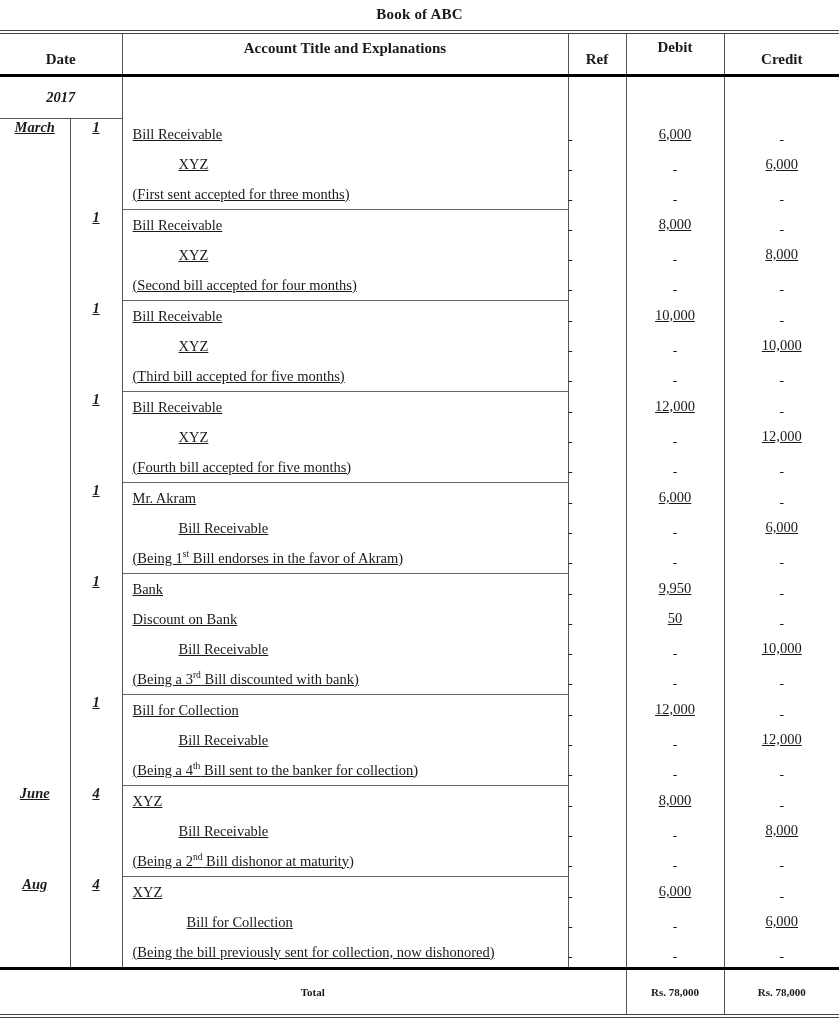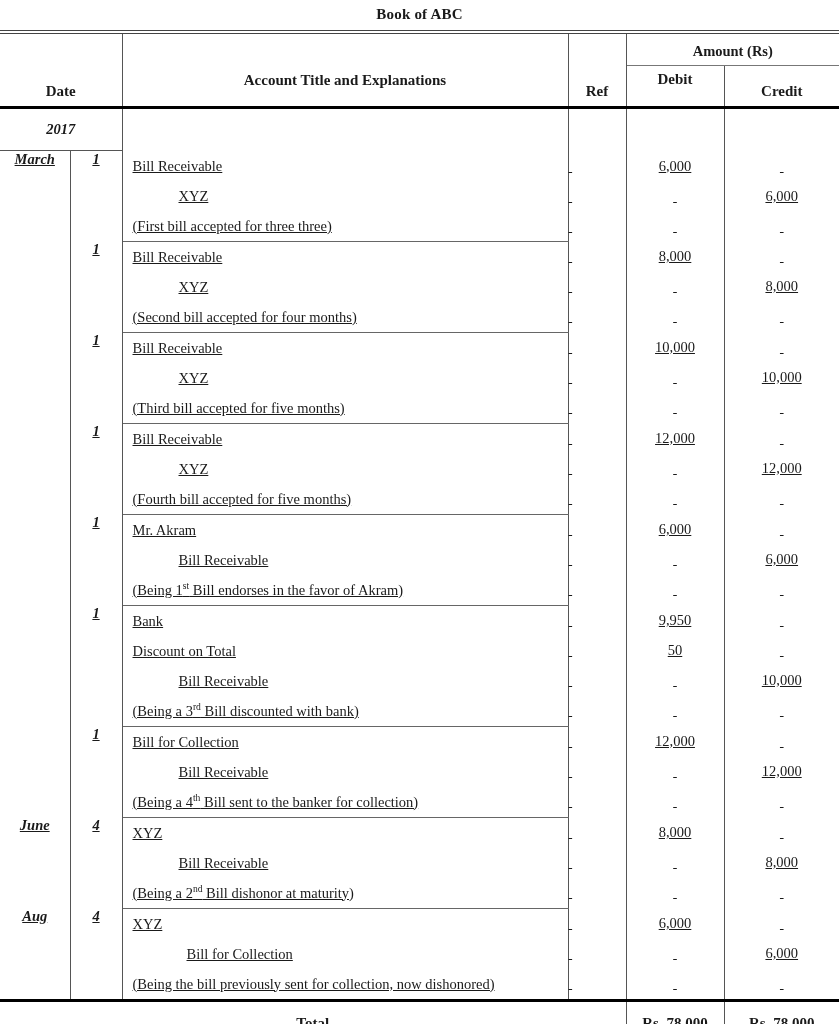--- a/index.html
+++ b/index.html
@@ -137,21 +137,21 @@
   
   .rule-bottom td {
     border-top: 3px solid #000;
     height: 0; padding: 0; font-size: 0; line-height: 0;
   }
   .total-row td {
     padding: 0;
     height: 44px;
     vertical-align: middle;
     font-weight: bold;
-    font-size: 15px;
+    font-size: 11px;
   }
   .total-label { text-align: center; }
   .total-debit {
     text-align: center;
     border-left: 1px solid #555;
     border-right: 1px solid #555;
   }
   .total-credit { text-align: center; }
 
   .bottom-double {
@@ -179,26 +179,20 @@
       <colgroup>
         <col class="c-date">
           <col class="c-day">
           <col class="c-acct">
         <col class="c-ref">
           <col class="c-debit">
           <col class="c-credit">
       </colgroup>
 
       <thead>
-        <tr class="hdr-row-top">
-          <td class="hd-blank-left" colspan="2"></td>
-          <td class="hd-blank-left"></td>
-          <td class="hd-blank-left"></td>
-          <th class="hd-amount" colspan="2">Amount (Rs)</th>
-        </tr>
         <tr>
           <th class="hd-date" colspan="2">Date</th>
           <th class="hd-acct">Account Title and Explanations</th>
           <th class="hd-ref">Ref</th>
           <th class="hd-debit">Debit</th>
           <th class="hd-credit">Credit</th>
         </tr>
         <tr class="rule-thick">
           <td colspan="6"></td>
         </tr>
@@ -214,21 +208,21 @@
         </tr>
       </tbody>
 
       <tbody id="entries-body">
           <tr class="entry">
             <td class="cell-date">March</td>
             <td class="cell-day">1</td>
             <td class="cell-acct">
               <div class="line acct-line">Bill Receivable</div>
               <div class="line acct-line indent">XYZ</div>
-              <div class="line acct-line">(First bill accepted for three three)</div>
+              <div class="line acct-line">(First sent accepted for three months)</div>
             </td>
             <td class="cell-ref">
               <div class="line">&nbsp;</div>
               <div class="line">&nbsp;</div>
               <div class="line">&nbsp;</div>
             </td>
             <td class="cell-debit">
               <div class="amt-line">6,000</div>
               <div class="amt-line">&nbsp;</div>
               <div class="amt-line">&nbsp;</div>
@@ -333,21 +327,21 @@
               <div class="amt-line">&nbsp;</div>
               <div class="amt-line">6,000</div>
               <div class="amt-line">&nbsp;</div>
             </td>
           </tr>
           <tr class="entry">
             <td class="cell-date"></td>
             <td class="cell-day">1</td>
             <td class="cell-acct">
               <div class="line acct-line">Bank</div>
-              <div class="line acct-line">Discount on Total</div>
+              <div class="line acct-line">Discount on Bank</div>
               <div class="line acct-line indent">Bill Receivable</div>
               <div class="line acct-line">(Being a 3<sup>rd</sup> Bill discounted with bank)</div>
             </td>
             <td class="cell-ref">
               <div class="line">&nbsp;</div>
               <div class="line">&nbsp;</div>
               <div class="line">&nbsp;</div>
               <div class="line">&nbsp;</div>
             </td>
             <td class="cell-debit">

